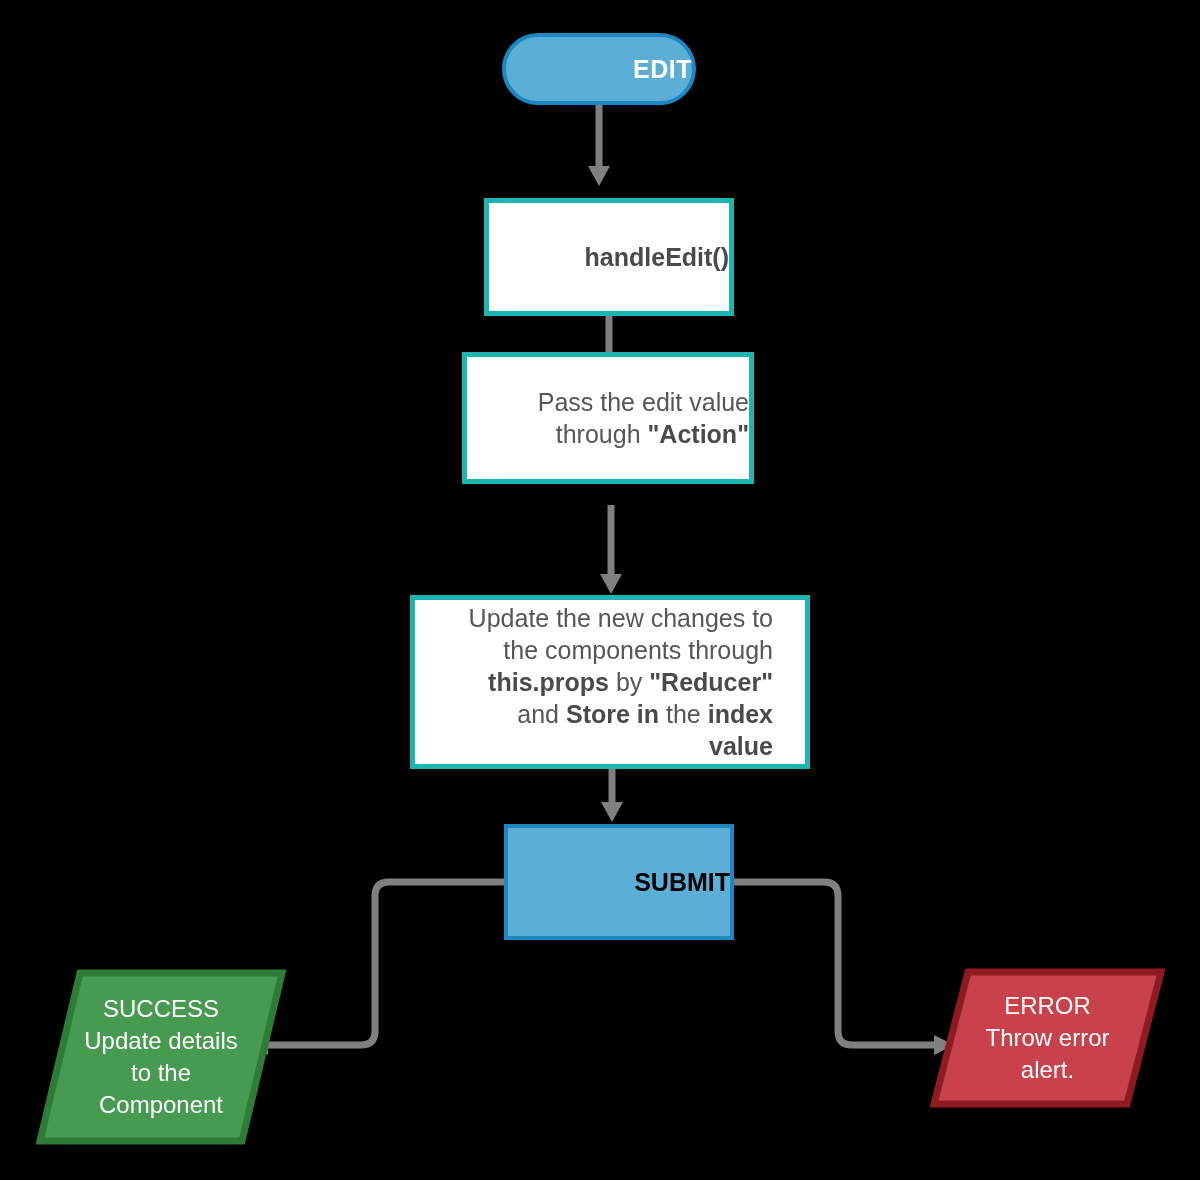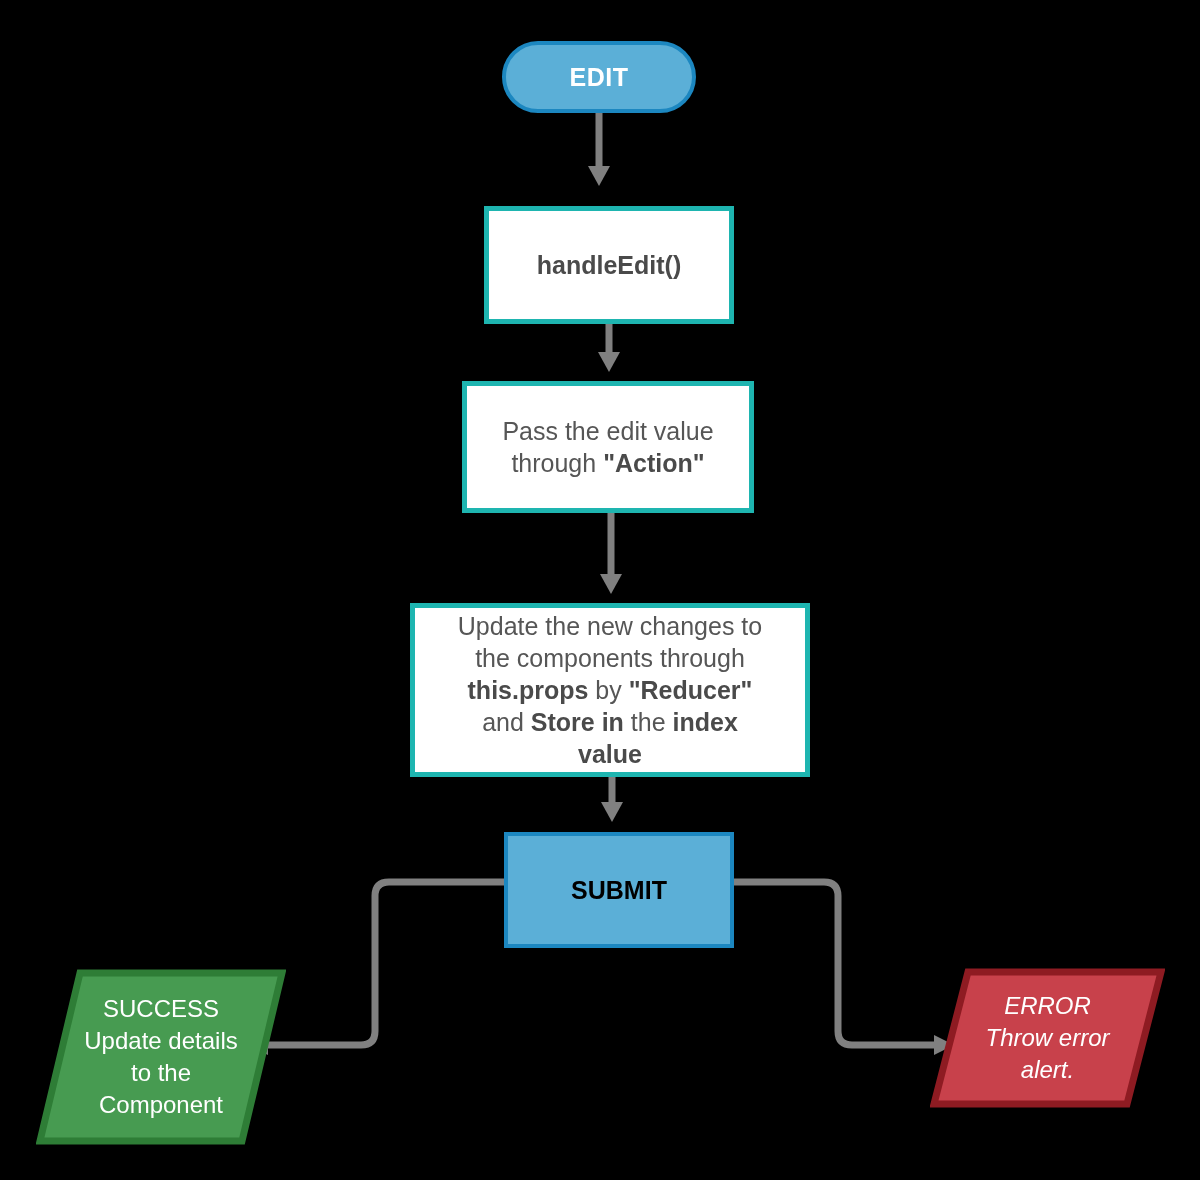--- a/index.html
+++ b/index.html
@@ -14,22 +14,21 @@
     font-family: "Liberation Sans", sans-serif;
     position: relative;
     overflow: hidden;
   }
   .node {
     position: absolute;
     box-sizing: border-box;
     display: flex;
     align-items: center;
     justify-content: center;
-    text-align: center;
-    margin-top: 8px;
+    text-align: right;
   }
   .node-text {
     display: block;
     width: 100%;
     line-height: 1.28;
     white-space: pre-line;
   }
 
   
   .terminal {
@@ -127,21 +126,21 @@
 </svg>
 
 <div class="node terminal" style="left:502px; top:33px; width:194px; height:72px; background:#5BAFD7; border:4px solid #1C87C0;">
   <span class="node-text">EDIT</span>
 </div>
 
 <div class="node process" style="left:484px; top:198px; width:250px; height:118px; border:5px solid #1EB5B0; font-weight:bold; color:#4a4a4a;">
   <span class="node-text">handleEdit()</span>
 </div>
 
-<div class="node process" style="left:462px; top:373px; width:292px; height:132px; border:5px solid #1EB5B0;">
+<div class="node process" style="left:462px; top:352px; width:292px; height:132px; border:5px solid #1EB5B0;">
   <span class="node-text">Pass the edit value<br>through <b>"Action"</b></span>
 </div>
 
 <div class="node process" style="left:410px; top:595px; width:400px; height:174px; border:5px solid #1EB5B0; padding:0 32px;">
   <span class="node-text">Update the new changes to the components through <b>this.props</b> by <b>"Reducer"</b> and <b>Store in</b> the <b>index value</b></span>
 </div>
 
 <div class="node submit-node" style="left:504px; top:824px; width:230px; height:116px; background:#5BAFD7; border:4px solid #1C87C0;">
   <span class="node-text">SUBMIT</span>
 </div>
@@ -149,20 +148,20 @@
 <div class="para-wrap" style="left:36px; top:969px; width:250px; height:176px;">
   <svg width="250" height="176" viewBox="0 0 250 176">
     <polygon points="44,4 246,4 206,172 4,172" fill="#479B51" stroke="#2E7D36" stroke-width="7"></polygon>
   </svg>
   <span class="para-label">SUCCESS
 Update details
 to the
 Component</span>
 </div>
 
-<div class="para-wrap" style="left:930px; top:968px; width:235px; height:140px;font-style:italic;">
+<div class="para-wrap" style="left:930px; top:968px; width:235px; height:140px;">
   <svg width="235" height="140" viewBox="0 0 235 140">
     <polygon points="38,4 231,4 197,136 4,136" fill="#C8414B" stroke="#8E1B22" stroke-width="7"></polygon>
   </svg>
   <span class="para-label">ERROR
 Throw error
 alert.</span>
 </div>
 
 </body></html>

